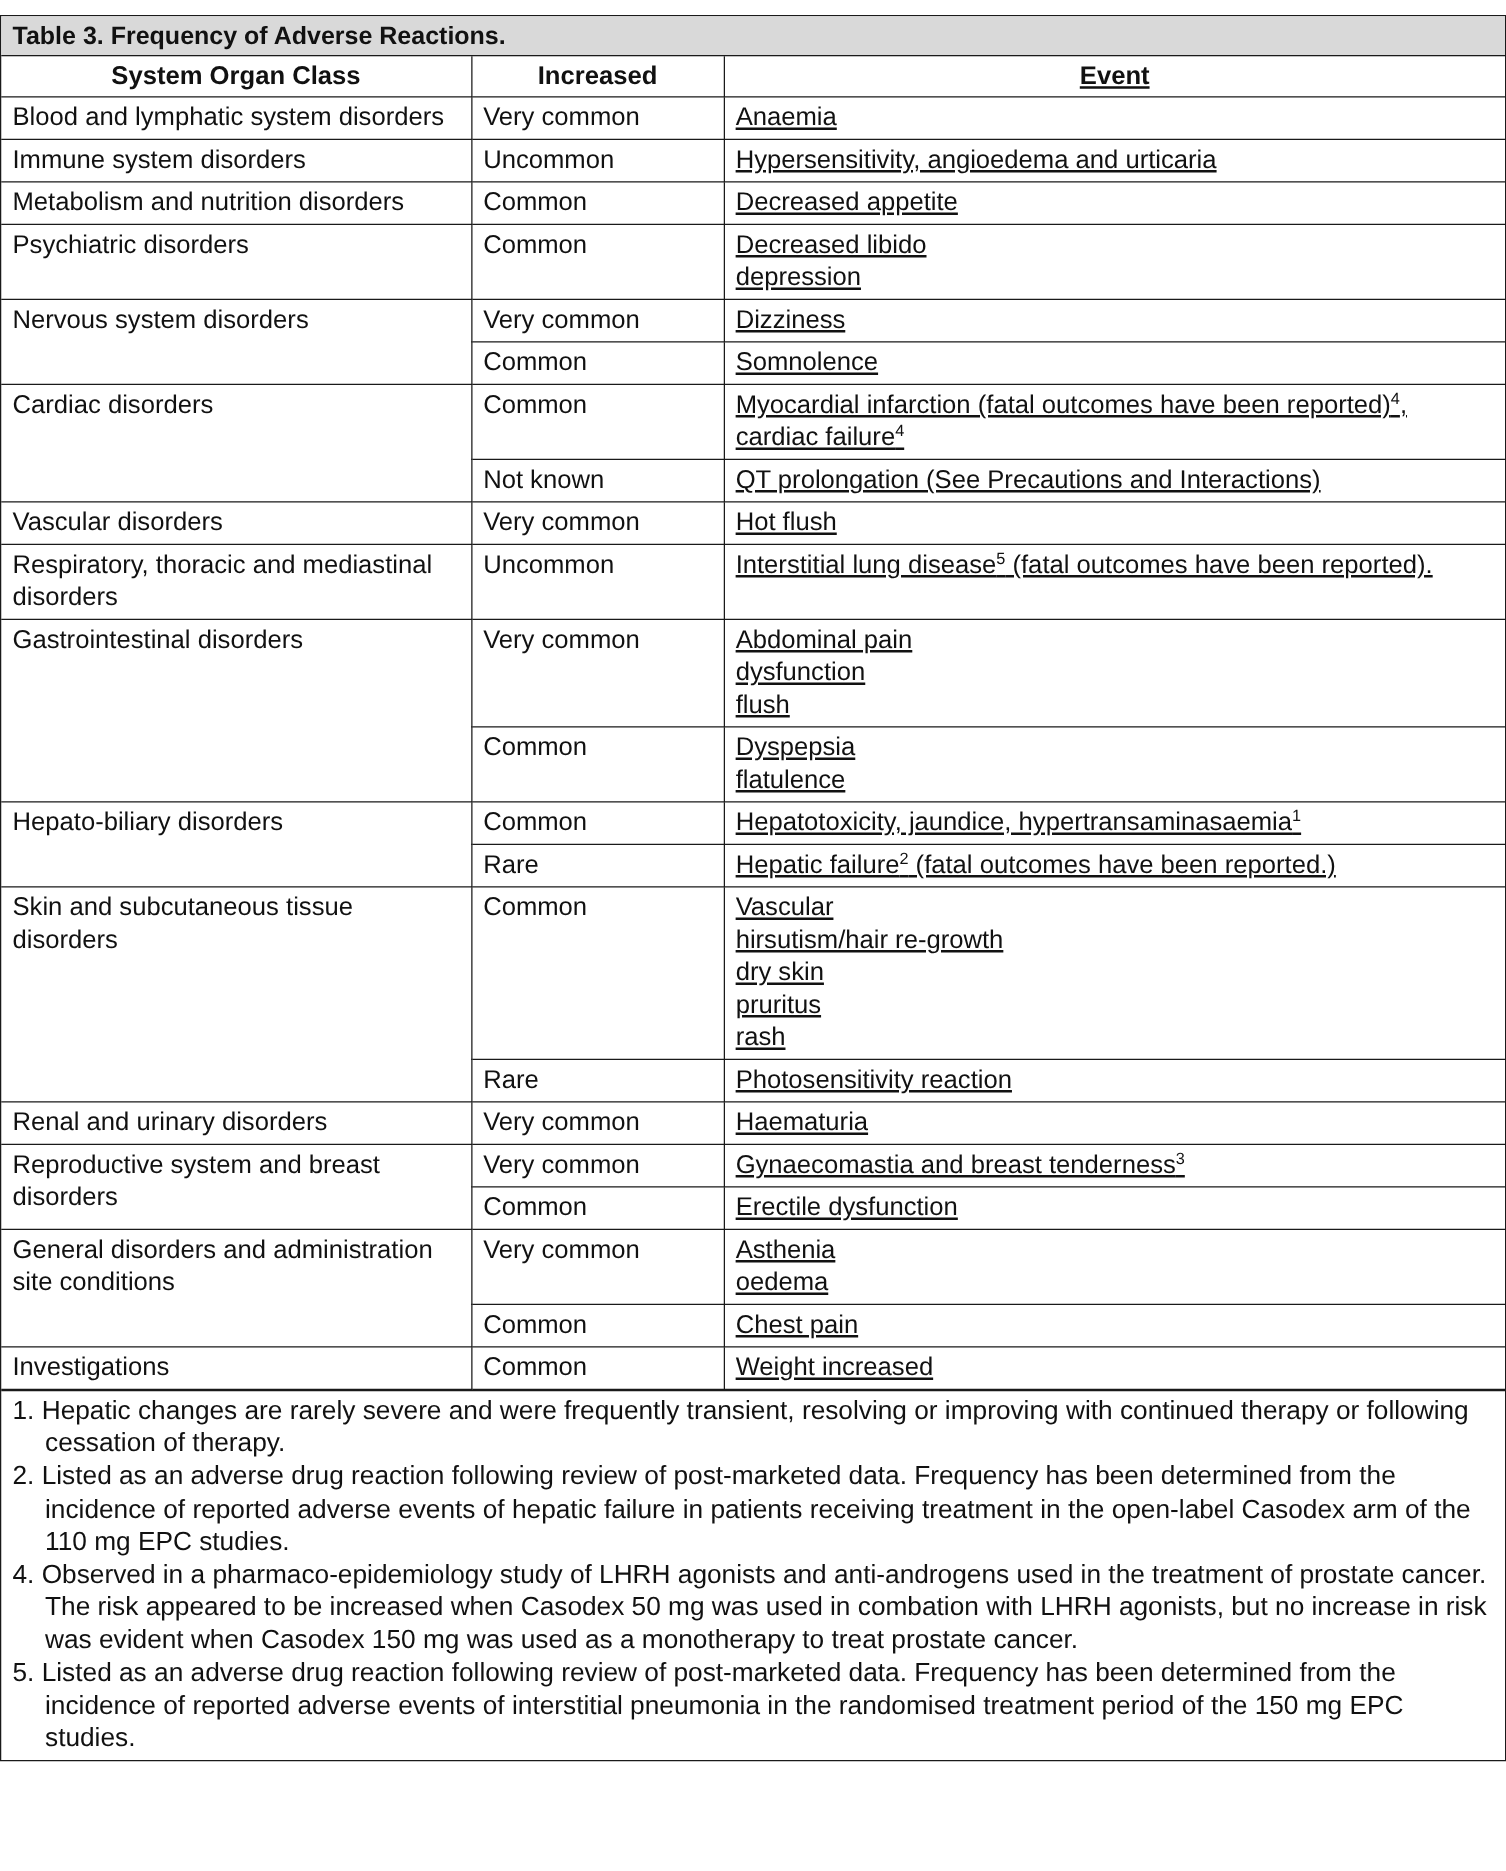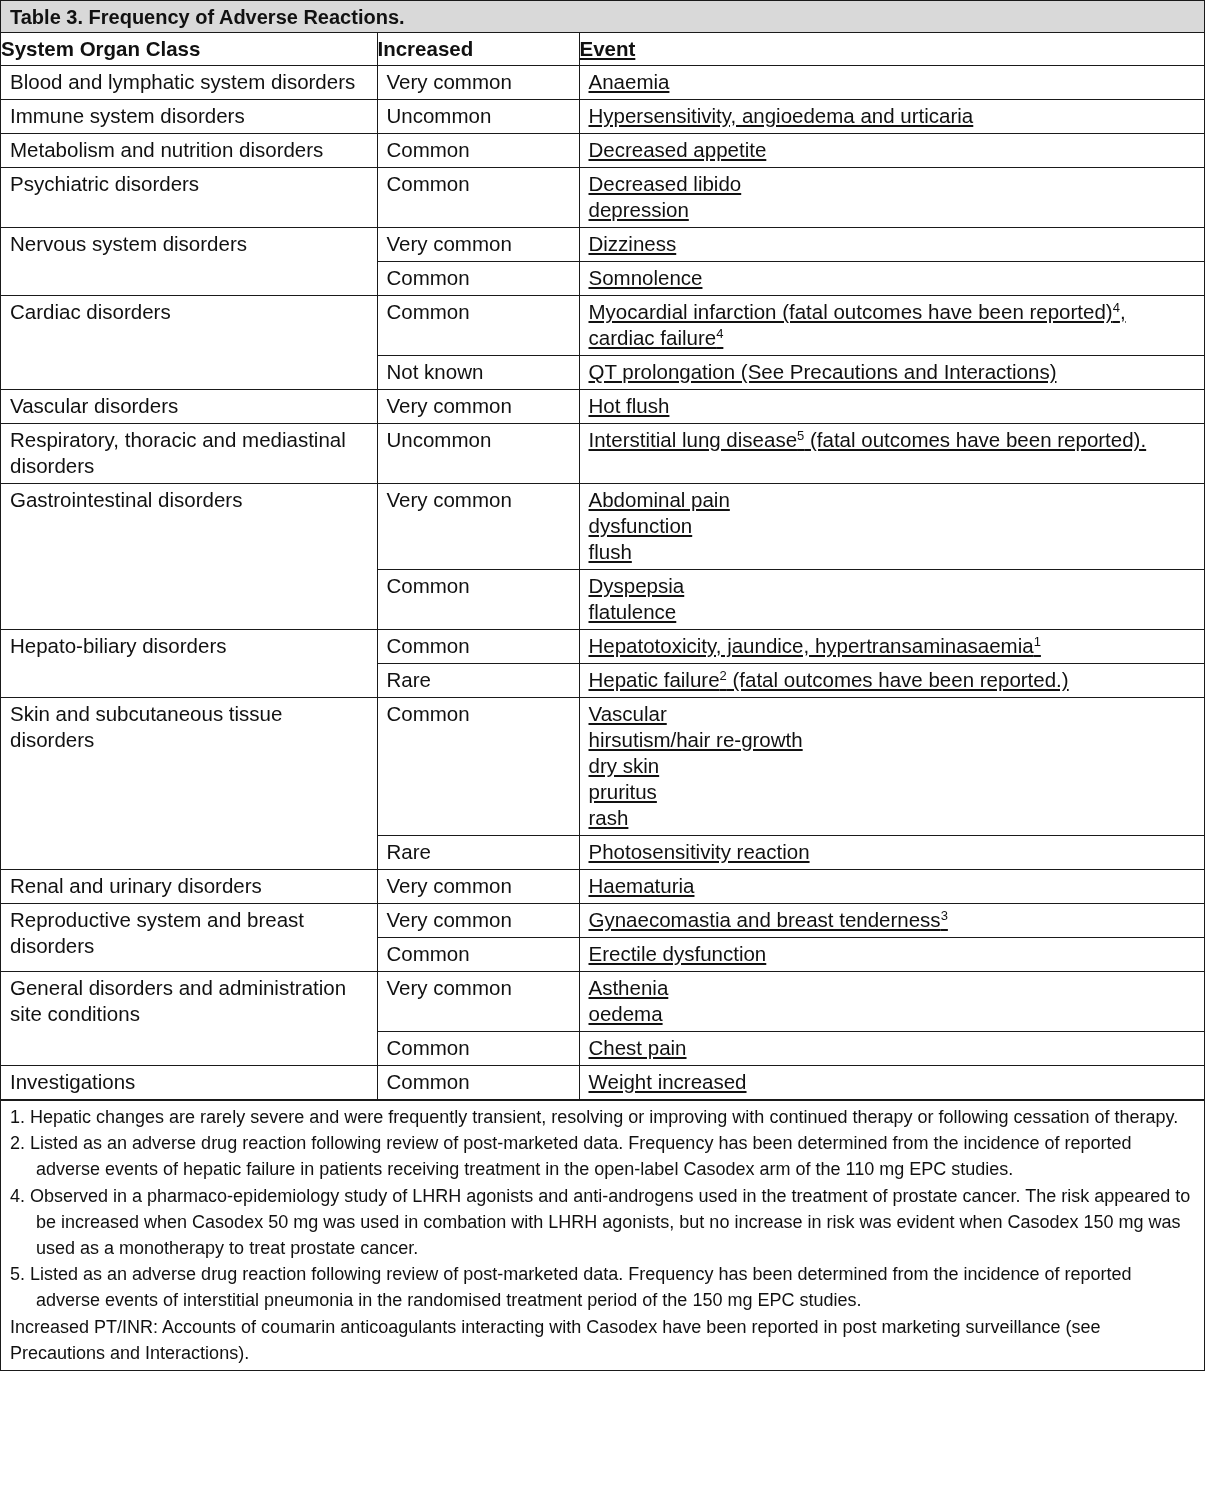--- a/index.html
+++ b/index.html
@@ -1,27 +1,27 @@
 <!DOCTYPE html>
 <html><head>
 <meta charset="utf-8">
 <style>
   html, body { margin: 0; padding: 0; background: #ffffff; }
   body { width: 1205px; height: 1497px; overflow: hidden; font-family: "Liberation Sans", sans-serif; color: #111; }
-  .wrap { position: absolute; left: 0; top: 0; width: 1203px; border: 1.5px solid #1a1a1a; }
+  .wrap { position: absolute; left: 0; top: 12px; width: 1203px; border: 1.5px solid #1a1a1a; }
   .title { background: #d9d9d9; font-weight: bold; font-size: 20px; line-height: 32px; height: 32px; padding-left: 9px; border-bottom: 1.5px solid #1a1a1a; box-sizing: border-box; }
   table { border-collapse: collapse; width: 100%; table-layout: fixed; font-size: 20.5px; }
   col.c1 { width: 376px; } col.c2 { width: 202px; } col.c3 { width: auto; }
-  th { font-weight: bold; text-align: left; border: 1.5px solid #1a1a1a; border-top: none; height: 32px; padding: 0; line-height: 32px; }
+  th { font-weight: bold; text-align: center; border: 1.5px solid #1a1a1a; border-top: none; height: 32px; padding: 0; line-height: 32px; }
   td { border: 1.5px solid #1a1a1a; vertical-align: top; padding: 3px 9px 4px 9px; line-height: 26px; }
   tr > :first-child { border-left: none; }
   tr > :last-child { border-right: none; text-decoration: underline; }
   .ev-line { display: block; white-space: nowrap; }
   sup { font-size: 13px; line-height: 0; vertical-align: 7px; }
-  .notes { border-top: 1.5px solid #1a1a1a; padding: 3px 9px 4px 9px; font-size: 18px; line-height: 26.2px; }
+  .notes { border-top: 1.5px solid #1a1a1a; padding: 3px 9px 4px 9px; font-size: 21px; line-height: 26.2px; }
   .note { padding-left: 26px; text-indent: -26px; }
 </style>
 </head>
 <body>
 
 <div class="wrap">
   <div class="title">Table 3. Frequency of Adverse Reactions.</div>
   <table>
     <colgroup>
         <col class="c1">
@@ -193,15 +193,14 @@
             <span class="ev-line">Weight increased</span>
           </td>
         </tr>
       </tbody>
   </table>
   <div class="notes" id="notes">
       <div class="note">1. Hepatic changes are rarely severe and were frequently transient, resolving or improving with continued therapy or following cessation of therapy.</div>
       <div class="note">2. Listed as an adverse drug reaction following review of post-marketed data. Frequency has been determined from the incidence of reported adverse events of hepatic failure in patients receiving treatment in the open-label Casodex arm of the 110 mg EPC studies.</div>
       <div class="note">4. Observed in a pharmaco-epidemiology study of LHRH agonists and anti-androgens used in the treatment of prostate cancer. The risk appeared to be increased when Casodex 50 mg was used in combation with LHRH agonists, but no increase in risk was evident when Casodex 150 mg was used as a monotherapy to treat prostate cancer.</div>
       <div class="note">5. Listed as an adverse drug reaction following review of post-marketed data. Frequency has been determined from the incidence of reported adverse events of interstitial pneumonia in the randomised treatment period of the 150 mg EPC studies.</div>
-      <div>Increased PT/INR: Accounts of coumarin anticoagulants interacting with Casodex have been reported in post marketing surveillance (see Precautions and Interactions).</div>
     </div>
 </div>
 
 </body></html>

